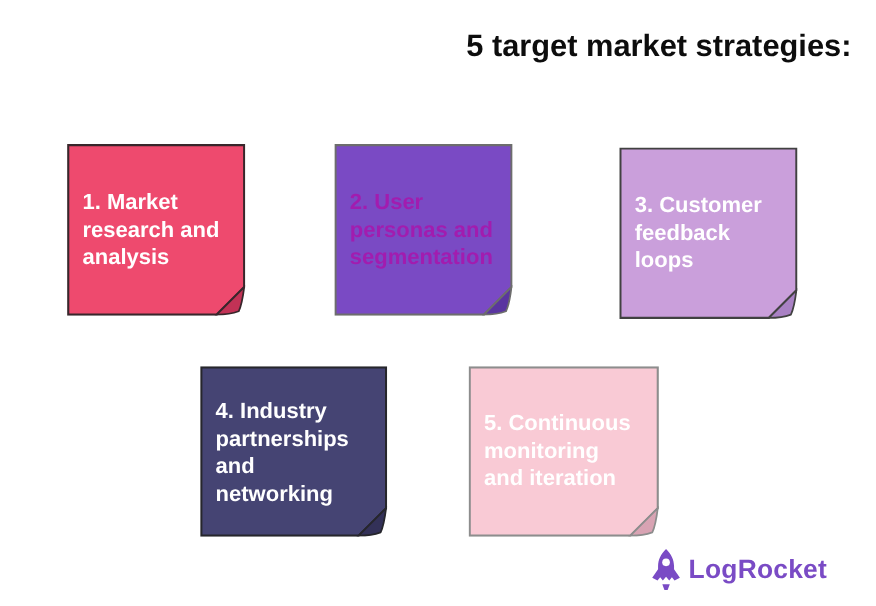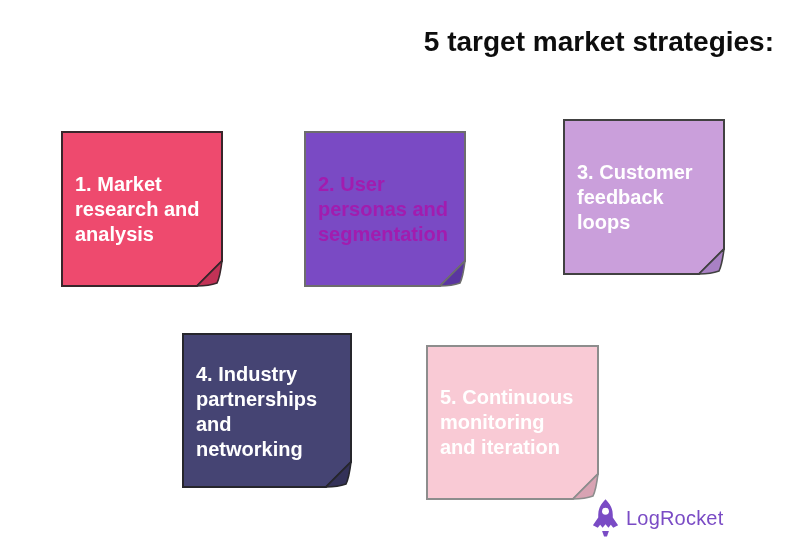--- a/index.html
+++ b/index.html
@@ -32,36 +32,36 @@
     white-space: pre-line;
     font-size: 20px;
     line-height: 25px;
     font-weight: bold;
     color: #ffffff;
     padding: 0 6px 0 14px;
   }
   
   .note1 { left: 61px;  top: 131px; width: 160px; height: 156px; padding-left: 44px; }
   .note2 { left: 304px; top: 131px; width: 162px; height: 156px; }
-  .note3 { left: 563px; top: 119px; width: 162px; height: 156px; }
+  .note3 { left: 563px; top: 134px; width: 162px; height: 156px; }
   
   .note4 { left: 182px; top: 333px; width: 170px; height: 157px; }
-  .note5 { left: 426px; top: 333px; width: 173px; height: 155px; margin-top: 12px; }
+  .note5 { left: 426px; top: 333px; width: 173px; height: 155px; }
 
   .logo {
     position: absolute;
     left: 590px; top: 495px;
     height: 46px;
     display: flex;
     align-items: center;
     gap: 5px;
   }
   .logo-text {
-    font-size: 20px;
-    font-weight: 400;
+    font-size: 24px;
+    font-weight: 700;
     letter-spacing: 0.2px;
   }
 </style>
 </head>
 <body>
 
 <div class="page-title">5 target market strategies:</div>
 
 <div class="note note1">
   <svg width="162" height="156" viewBox="0 0 162 156">

